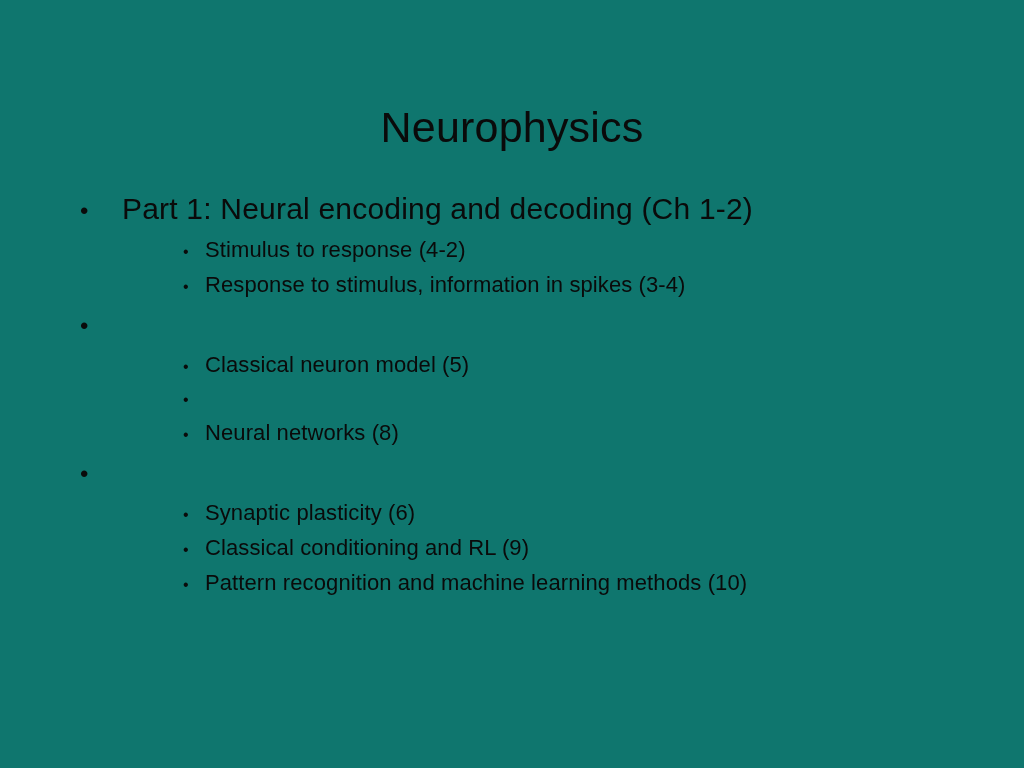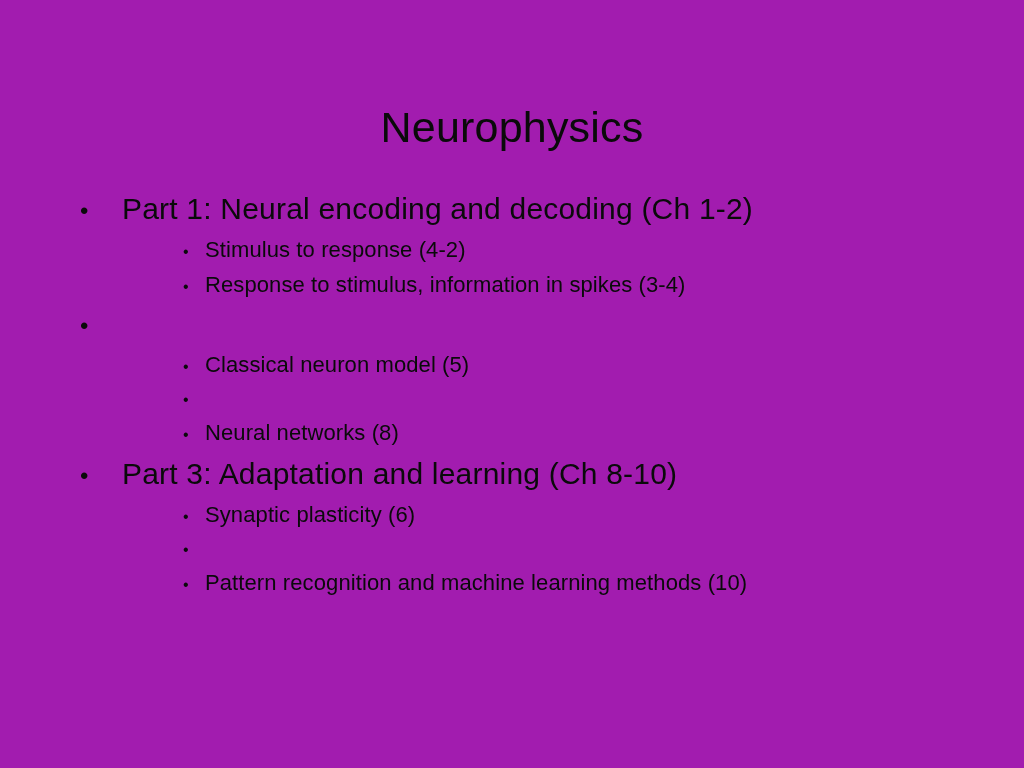--- a/index.html
+++ b/index.html
@@ -11,21 +11,21 @@
     width: 1024px;
     height: 768px;
     position: relative;
     overflow: hidden;
     font-family: "Liberation Sans", sans-serif;
     color: #000000;
   }
   .slide {
     position: absolute;
     inset: 0;
-    background: #a21caf;
+    background: #0f766e;
   }
   .slide-title {
     position: absolute;
     top: 102px;
     left: 0;
     width: 1024px;
     margin: 0;
     text-align: center;
     font-size: 43px;
     font-weight: 400;
@@ -103,28 +103,28 @@
     <div class="l2">
       <span class="bullet">•</span>
     </div>
     <div class="l2">
       <span class="bullet">•</span>
       <span class="text">Neural networks (8)</span>
     </div>
 
     <div class="l1">
       <span class="bullet">•</span>
-      <span class="text">Part 3: Adaptation and learning (Ch 8-10)</span>
     </div>
     <div class="l2">
       <span class="bullet">•</span>
       <span class="text">Synaptic plasticity (6)</span>
     </div>
     <div class="l2">
       <span class="bullet">•</span>
+      <span class="text">Classical conditioning and RL (9)</span>
     </div>
     <div class="l2">
       <span class="bullet">•</span>
       <span class="text">Pattern recognition and machine learning methods (10)</span>
     </div>
 
   </div>
 </div>
 
 </body></html>

